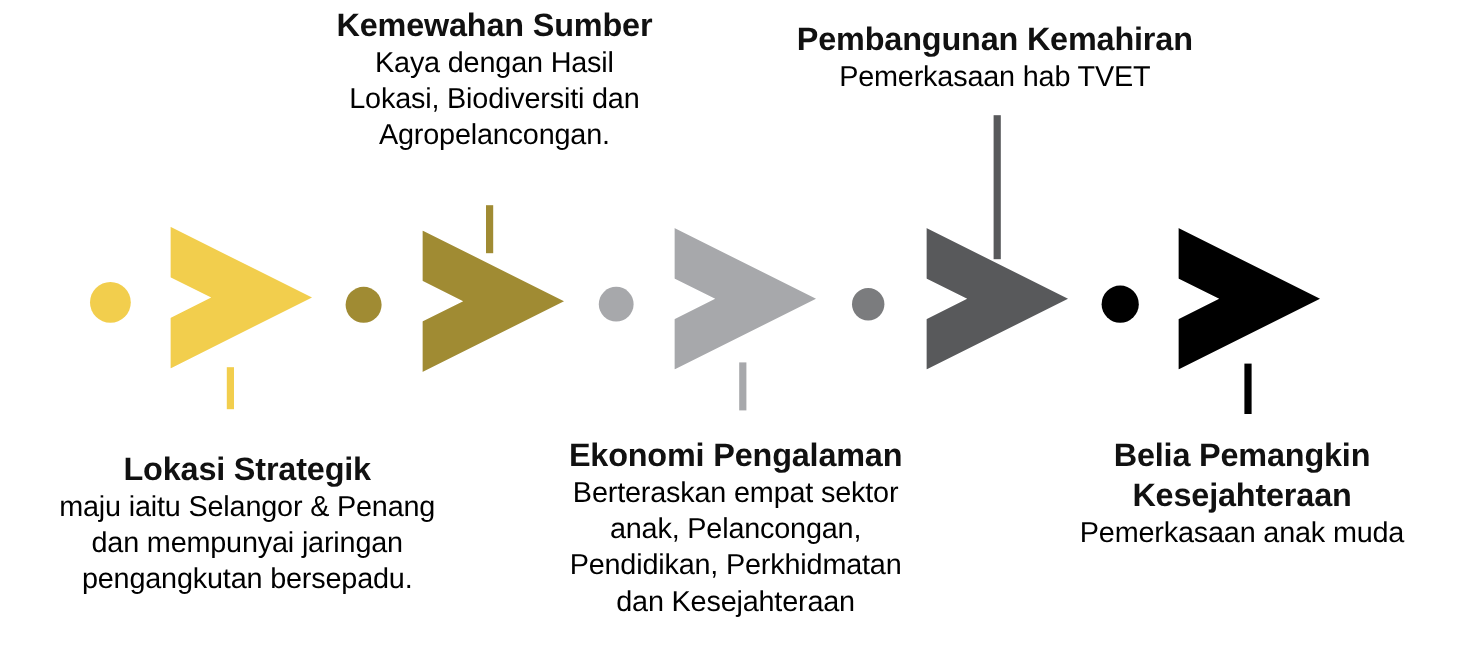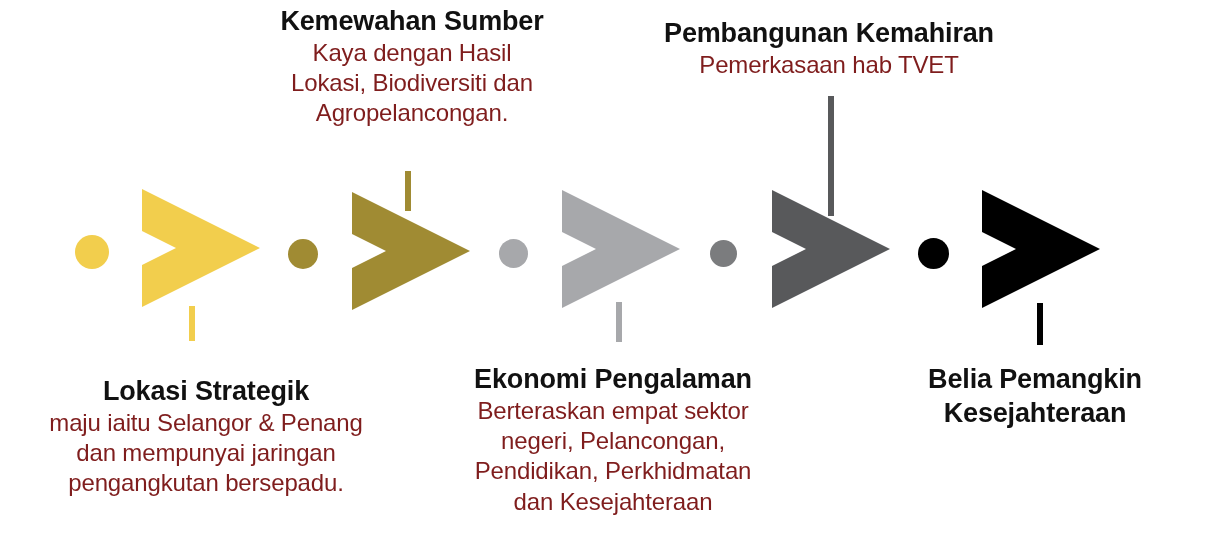--- a/index.html
+++ b/index.html
@@ -33,21 +33,21 @@
     font-size: 27px;
     letter-spacing: -0.15px;
     display: block;
     color: #111111;
   }
   .label-body {
     font-weight: normal;
     font-size: 24px;
     letter-spacing: -0.15px;
     display: block;
-    color: #7f1d1d;
+    color: #000000;
   }
   .label-body .ln { display: block; }
 
   
   .lbl-top-1 { left: 222px; top: 4px;  width: 380px; }
   .lbl-top-2 { left: 620px; top: 16px;  width: 418px; }
 
   
   .lbl-bot-1 { left: 10px;  top: 362px; width: 392px; margin-top: 12px; }
   .lbl-bot-2 { left: 428px; top: 362px; width: 370px; }
@@ -99,30 +99,33 @@
       <span class="ln">maju iaitu Selangor &amp; Penang</span>
       <span class="ln">dan mempunyai jaringan</span>
       <span class="ln">pengangkutan bersepadu.</span>
     </span>
   </div>
 
   <div class="label-block lbl-bot-2">
     <span class="label-title">Ekonomi Pengalaman</span>
     <span class="label-body">
       <span class="ln">Berteraskan empat sektor</span>
-      <span class="ln">negeri, Pelancongan,</span>
+      <span class="ln">anak, Pelancongan,</span>
       <span class="ln">Pendidikan, Perkhidmatan</span>
       <span class="ln">dan Kesejahteraan</span>
     </span>
   </div>
 
   <div class="label-block lbl-bot-3">
     <span class="label-title">
       <span class="ln">Belia Pemangkin</span>
       <span class="ln">Kesejahteraan</span>
+    </span>
+    <span class="label-body">
+      <span class="ln">Pemerkasaan anak muda</span>
     </span>
   </div>
 
   <div class="stage-group">
     <div class="dot" style="left:75px; top:235px; width:34px; height:34px; background:#F2CE4D;"></div>
     <div class="arrow" style="left:142px; top:189px;">
       <svg width="118" height="118" viewBox="0 0 118 118" aria-hidden="true">
         <polygon points="0,0 118,59 0,118 0,76 34,59 0,42" fill="#F2CE4D"></polygon>
       </svg>
     </div>

